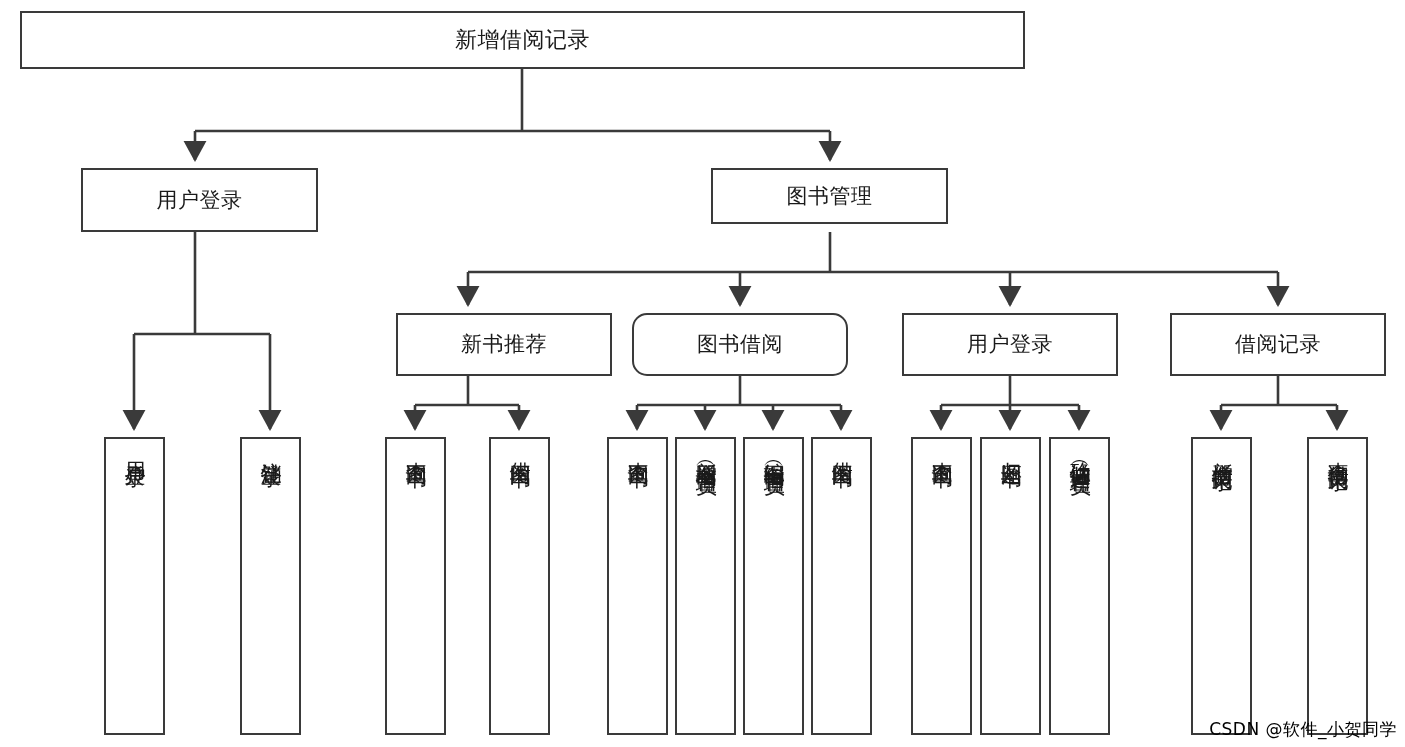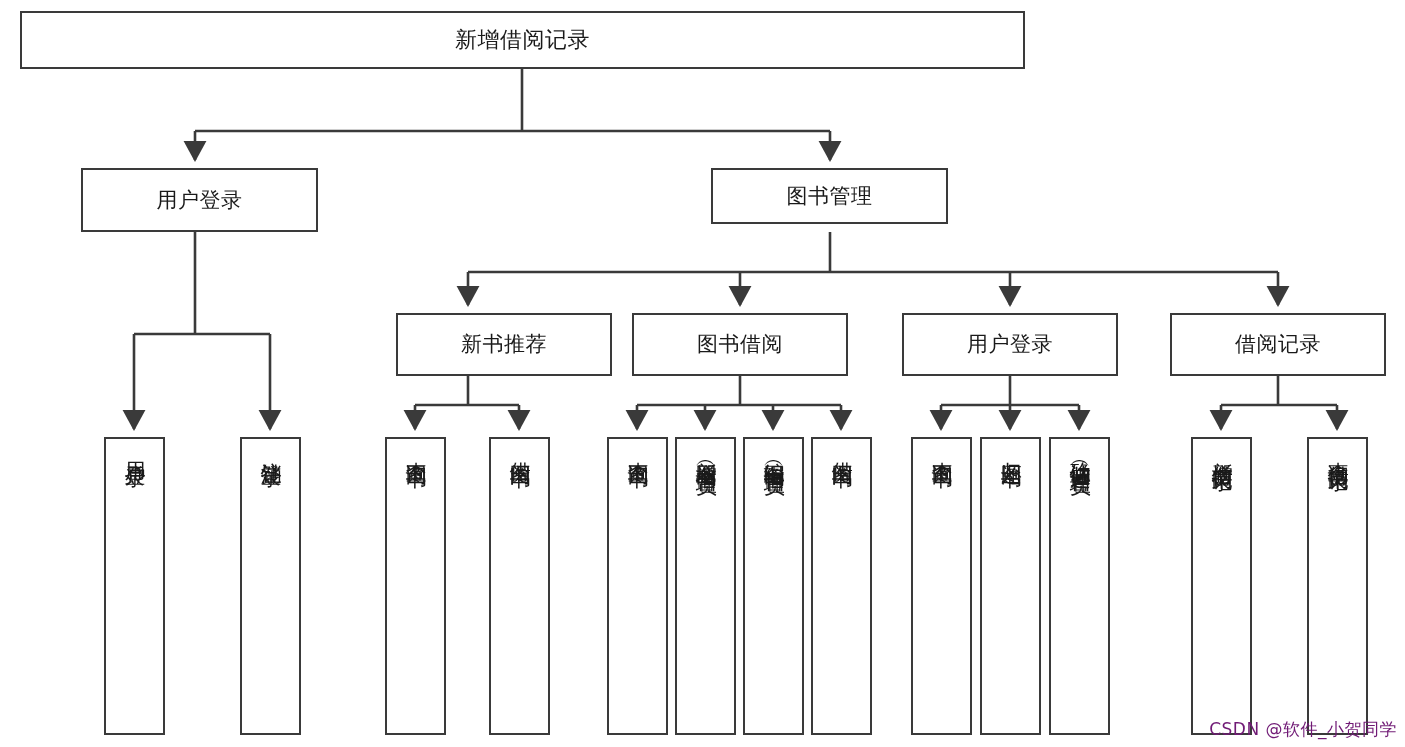--- a/index.html
+++ b/index.html
@@ -59,21 +59,21 @@
     font-size: 21px;
     line-height: 1.32;
     letter-spacing: 2px;
     max-height: 290px;
   }
   .watermark {
     position: absolute;
     right: 8px;
     bottom: 6px;
     font-size: 17px;
-    color: #701a75;
+    color: #000000;
     letter-spacing: 0.5px;
     white-space: nowrap;
     font-family: "DejaVu Sans", "Liberation Sans", sans-serif;
   }
 </style>
 </head>
 <body>
 
 <div id="canvas">
 
@@ -135,21 +135,21 @@
   <div class="node h" style="left:81px; top:168px; width:237px; height:64px;">
     <span class="lbl">用户登录</span>
   </div>
   <div class="node h" style="left:711px; top:168px; width:237px; height:56px;">
     <span class="lbl">图书管理</span>
   </div>
 
   <div class="node h" style="left:362px; top:313px; width:216px; height:63px;margin-left:34px;">
     <span class="lbl">新书推荐</span>
   </div>
-  <div class="node h" style="left:632px; top:313px; width:216px; height:63px;">
+  <div class="node h" style="left:632px; top:313px; width:216px; height:63px;border-radius:15px;">
     <span class="lbl">图书借阅</span>
   </div>
   <div class="node h" style="left:902px; top:313px; width:216px; height:63px;">
     <span class="lbl">用户登录</span>
   </div>
   <div class="node h" style="left:1170px; top:313px; width:216px; height:63px;">
     <span class="lbl">借阅记录</span>
   </div>
 
   <div class="node v" style="left:104px; top:437px; width:61px; height:298px;">

